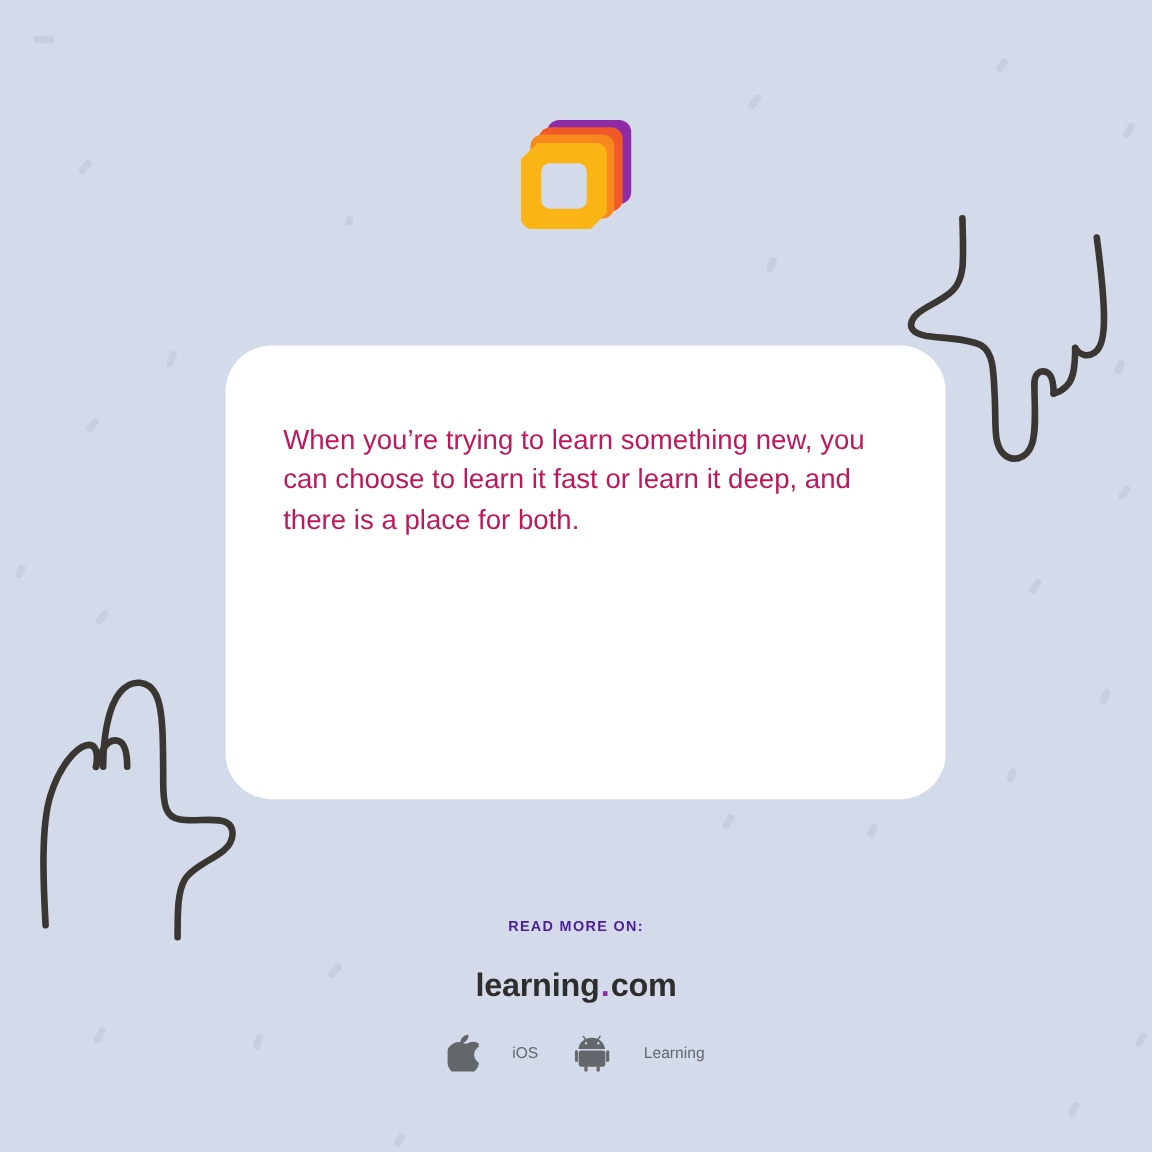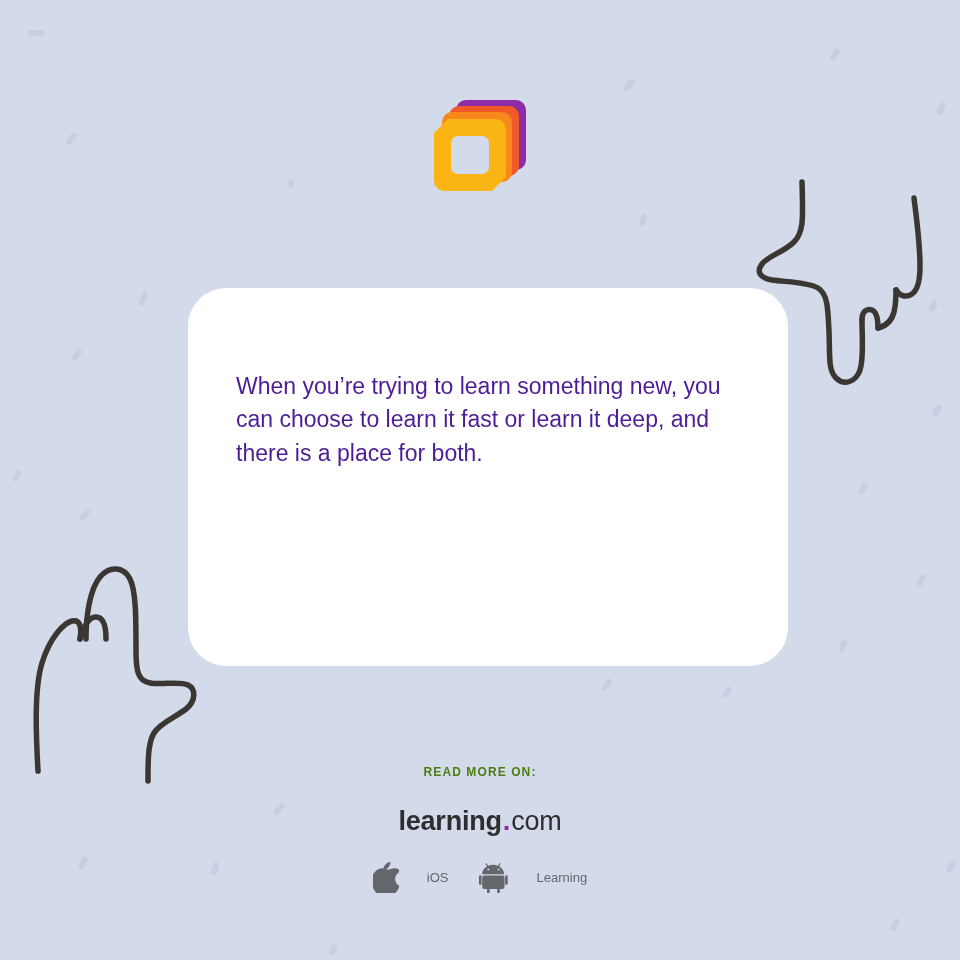--- a/index.html
+++ b/index.html
@@ -46,41 +46,41 @@
     position:absolute; left:188px; top:288px;
     width:600px; height:378px;
     background:#ffffff; border-radius:38px;
     padding:46px 50px 0 48px;
   }
   #card-title {
     font-size:35px; font-weight:bold; color:#2e2e2e;
     line-height:1.42; letter-spacing:-0.3px;
   }
   #card-body {
-    margin-top:36px;
-    font-size:23px; color:#4c1d95; line-height:1.45;
+    margin-top:16px;
+    font-size:23px; color:#be185d; line-height:1.45;
     font-weight:400;
   }
 
   
   #footer {
     position:absolute; left:0; right:0; top:765px;
     display:flex; flex-direction:column; align-items:center;
   }
   #read-more {
-    font-size:12px; font-weight:bold; color:#4d7c0f;
+    font-size:12px; font-weight:bold; color:#4c1d95;
     letter-spacing:1.1px;
   }
   #brand {
     margin-top:27px; font-size:27px; color:#2e2e2e; letter-spacing:-0.2px;
     display:flex; align-items:baseline;
   }
   #brand-name { font-weight:bold; }
   #brand-dot  { color:#8e2ba5; font-weight:bold; padding:0 1px; }
-  #brand-tld  { font-weight:400; }
+  #brand-tld  { font-weight:700; }
   #stores {
     margin-top:25px; display:flex; align-items:center; gap:30px;
   }
   .store { display:flex; align-items:center; gap:8px; }
   .store svg { display:block; fill:#63666a; }
   .store-label { font-size:13px; color:#63666a;padding-left:20px; }
 </style>
 </head>
 <body>
 

